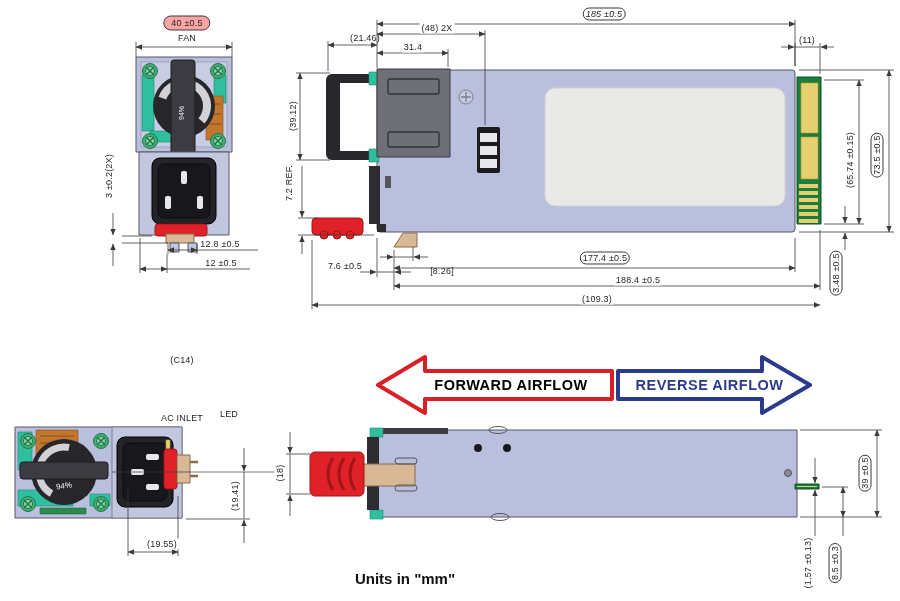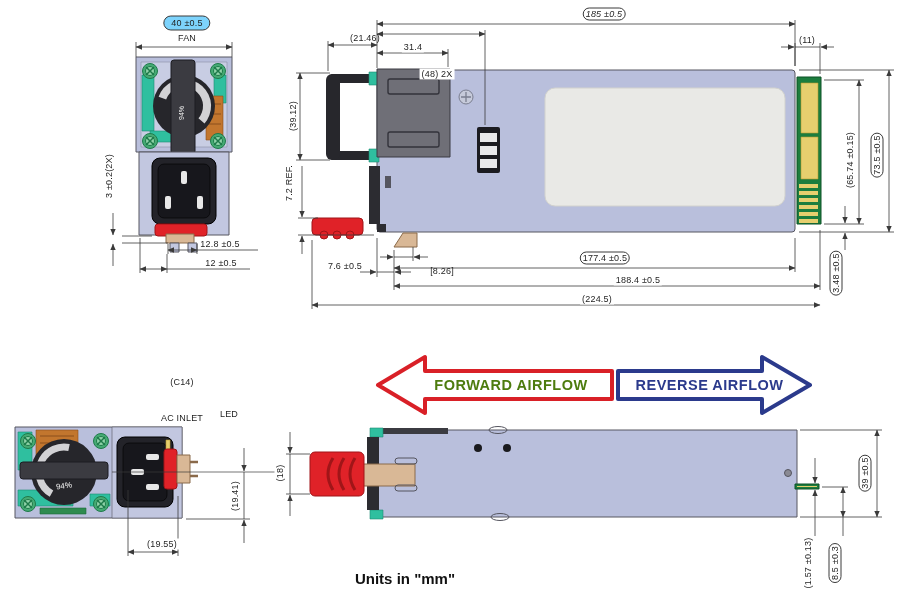--- a/index.html
+++ b/index.html
@@ -3,28 +3,28 @@
 <meta charset="utf-8">
 <style>
   html,body { margin:0; padding:0; background:#fff; }
   .canvas { position:relative; width:900px; height:601px; background:#ffffff;
             font-family:"Liberation Sans", sans-serif; overflow:hidden; }
   svg.layer { position:absolute; left:0; top:0; }
   .hdim, .vdim { position:absolute; font-size:9px; color:#1f1f1f; white-space:nowrap;
                  letter-spacing:.2px; line-height:11px; }
   .hdim { transform:translate(-50%,-50%); }
   .vdim { transform:translate(-50%,-50%) rotate(-90deg); }
-  .oval { border:1.2px solid #3a3a3a; border-radius:10px; padding:1px 7px; background:#7dd3fc; }
+  .oval { border:1.2px solid #3a3a3a; border-radius:10px; padding:1px 7px; background:#fca5a5; }
   .bg   { background:#fff; padding:0 2px; }
   .fanpct { position:absolute; color:#f2f2f2; font-size:7px; }
   .fanpct.v { transform:translate(-50%,-50%) rotate(-90deg); }
   .fanpct.h { transform:translate(-50%,-50%) rotate(-8deg); }
   .arrow-red, .arrow-blue { position:absolute; transform:translate(-50%,-50%);
       font-weight:bold; font-size:14.5px; letter-spacing:.5px; white-space:nowrap; }
-  .arrow-red { color:#4d7c0f; }
+  .arrow-red { color:#000000; }
   .arrow-blue { color:#2b3a8c;padding-left:37px; }
   .units { position:absolute; transform:translate(-50%,-50%); font-weight:bold;
            font-size:15px; color:#111; white-space:nowrap; }
 </style>
 </head>
 <body>
 
 <div class="canvas">
 
 <svg class="layer" width="900" height="601" viewBox="0 0 900 601">
@@ -304,36 +304,36 @@
 
 <span class="hdim oval" style="left:187px; top:23px;">40 ±0.5</span>
 <span class="hdim" style="left:187px; top:38px;">FAN</span>
 <span class="fanpct v" style="left:181px; top:113px;">94%</span>
 <span class="vdim bg" style="left:109px; top:176px;">3 ±0.2(2X)</span>
 <span class="hdim" style="left:220px; top:244px;">12.8 ±0.5</span>
 <span class="hdim" style="left:221px; top:263px;">12 ±0.5</span>
 
 <span class="hdim oval bg" style="left:604px; top:14px;font-style:italic;">185 ±0.5</span>
 <span class="hdim" style="left:351px; top:38px;padding-left:28px;">(21.46)</span>
-<span class="hdim bg" style="left:437px; top:28px;margin-top:46px;">(48) 2X</span>
+<span class="hdim bg" style="left:437px; top:28px;">(48) 2X</span>
 <span class="hdim bg" style="left:413px; top:47px;">31.4</span>
 <span class="hdim" style="left:807px; top:40px;">(11)</span>
 <span class="vdim bg" style="left:293px; top:116px;">(39.12)</span>
 <span class="vdim bg" style="left:289px; top:183px;">7.2 REF.</span>
 <span class="hdim" style="left:345px; top:266px;">7.6 ±0.5</span>
 <span class="hdim" style="left:442px; top:255px;margin-top:16px;">[8.26]</span>
 <span class="hdim oval bg" style="left:605px; top:258px;">177.4 ±0.5</span>
 <span class="hdim bg" style="left:638px; top:280px;">188.4 ±0.5</span>
-<span class="hdim bg" style="left:597px; top:299px;">(224.5)</span>
+<span class="hdim bg" style="left:597px; top:299px;">(109.3)</span>
 <span class="vdim bg" style="left:850px; top:160px;">(65.74 ±0.15)</span>
 <span class="vdim oval bg" style="left:877px; top:155px;">73.5 ±0.5</span>
 <span class="vdim oval bg" style="left:836px; top:273px;">3.48 ±0.5</span>
 
 <span class="hdim" style="left:182px; top:370px;margin-top:48px;">AC INLET</span>
-<span class="hdim" style="left:182px; top:382px;">(C14)</span>
+<span class="hdim" style="left:182px; top:360px;">(C14)</span>
 <span class="hdim" style="left:229px; top:414px;">LED</span>
 <span class="fanpct h" style="left:64px; top:486px; font-size:8px;">94%</span>
 <span class="vdim bg" style="left:235px; top:496px;">(19.41)</span>
 <span class="hdim bg" style="left:162px; top:544px;">(19.55)</span>
 
 <span class="arrow-red" style="left:511px; top:385px;">FORWARD AIRFLOW</span>
 <span class="arrow-blue" style="left:691px; top:385px;">REVERSE AIRFLOW</span>
 <span class="vdim bg" style="left:280px; top:473px;">(18)</span>
 <span class="vdim oval bg" style="left:865px; top:473px;">39 ±0.5</span>
 <span class="vdim bg" style="left:808px; top:563px;">(1.57 ±0.13)</span>

